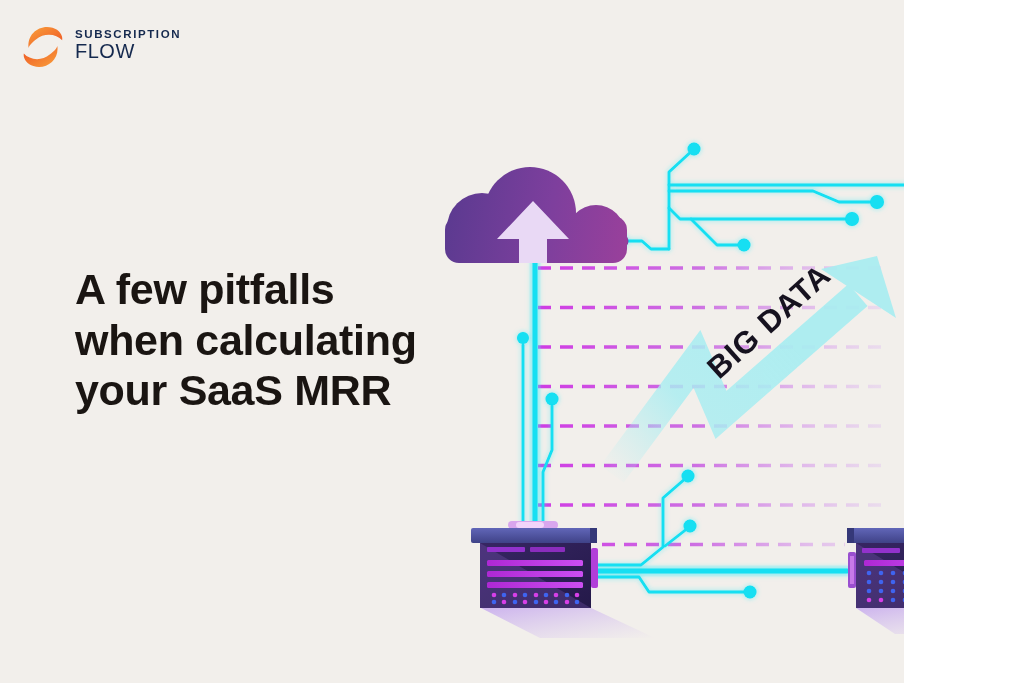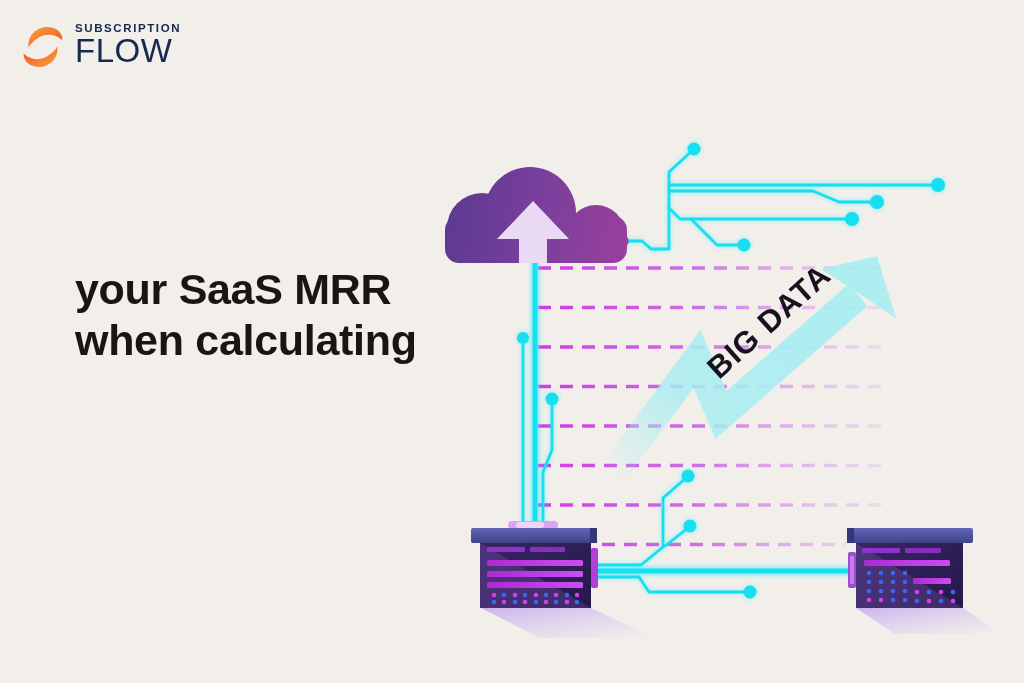--- a/index.html
+++ b/index.html
@@ -1,25 +1,25 @@
 <!DOCTYPE html>
 <html><head>
 <meta charset="utf-8">
 <style>
   html,body{margin:0;padding:0;}
   .stage{
-    position:relative;width:1024px;height:683px;overflow:hidden;
+    position:relative;width:904px;height:683px;overflow:hidden;
     background:#f2efeb;font-family:"Liberation Sans",sans-serif;
   }
   
   .logo{position:absolute;left:20px;top:22px;display:flex;align-items:center;gap:9px;}
   .logo-icon{width:46px;height:46px;display:block;}
   .logo-text{display:flex;flex-direction:column;line-height:1;}
   .logo-top{font-size:11.5px;font-weight:700;letter-spacing:1.6px;color:#15294e;}
-  .logo-bottom{font-size:33px;font-weight:400;letter-spacing:.5px;color:#15294e;margin-top:0;}
+  .logo-bottom{font-size:20px;font-weight:400;letter-spacing:.5px;color:#15294e;margin-top:0;}
   
   .headline{
     position:absolute;left:75px;top:264px;width:400px;
     font-size:43px;font-weight:700;line-height:1.18;color:#1a1512;letter-spacing:-.3px;
   }
   
   .art{position:absolute;left:0;top:0;width:1024px;height:683px;}
   .cy{stroke:#12dff2;stroke-width:2.8;fill:none;stroke-linecap:round;stroke-linejoin:round;}
   .cyThick{stroke:#12dff2;stroke-width:5;fill:none;stroke-linecap:round;}
   .cyGlow{stroke:#55eef8;stroke-opacity:.22;stroke-width:11;fill:none;stroke-linecap:round;}
@@ -43,22 +43,23 @@
       <path d="M9,27 C7,12 21,2 34,6 C41,8 45,14 44,19 C38,12 25,11 17,18 C12,22 10,24 9,27 Z" fill="url(#logoGrad)"></path>
       <path d="M9,27 C7,12 21,2 34,6 C41,8 45,14 44,19 C38,12 25,11 17,18 C12,22 10,24 9,27 Z" fill="url(#logoGrad)" transform="rotate(180 24 26)"></path>
     </svg>
     <div class="logo-text">
       <span class="logo-top">SUBSCRIPTION</span>
       <span class="logo-bottom">FLOW</span>
     </div>
   </div>
 
   <div class="headline">
+    <div>A few pitfalls</div>
+    <div>when calculating</div>
     <div>your SaaS MRR</div>
-    <div>when calculating</div>
   </div>
 
   <svg class="art" viewBox="0 0 1024 683">
     <defs>
       <linearGradient id="dashGrad" gradientUnits="userSpaceOnUse" x1="538" y1="0" x2="890" y2="0">
         <stop offset="0" stop-color="#d03ae4"></stop>
         <stop offset="0.45" stop-color="#c44fe0" stop-opacity="0.8"></stop>
         <stop offset="1" stop-color="#dcb8f2" stop-opacity="0.3"></stop>
       </linearGradient>
       <linearGradient id="arrowFade" gradientUnits="userSpaceOnUse" x1="614" y1="472" x2="780" y2="330">

